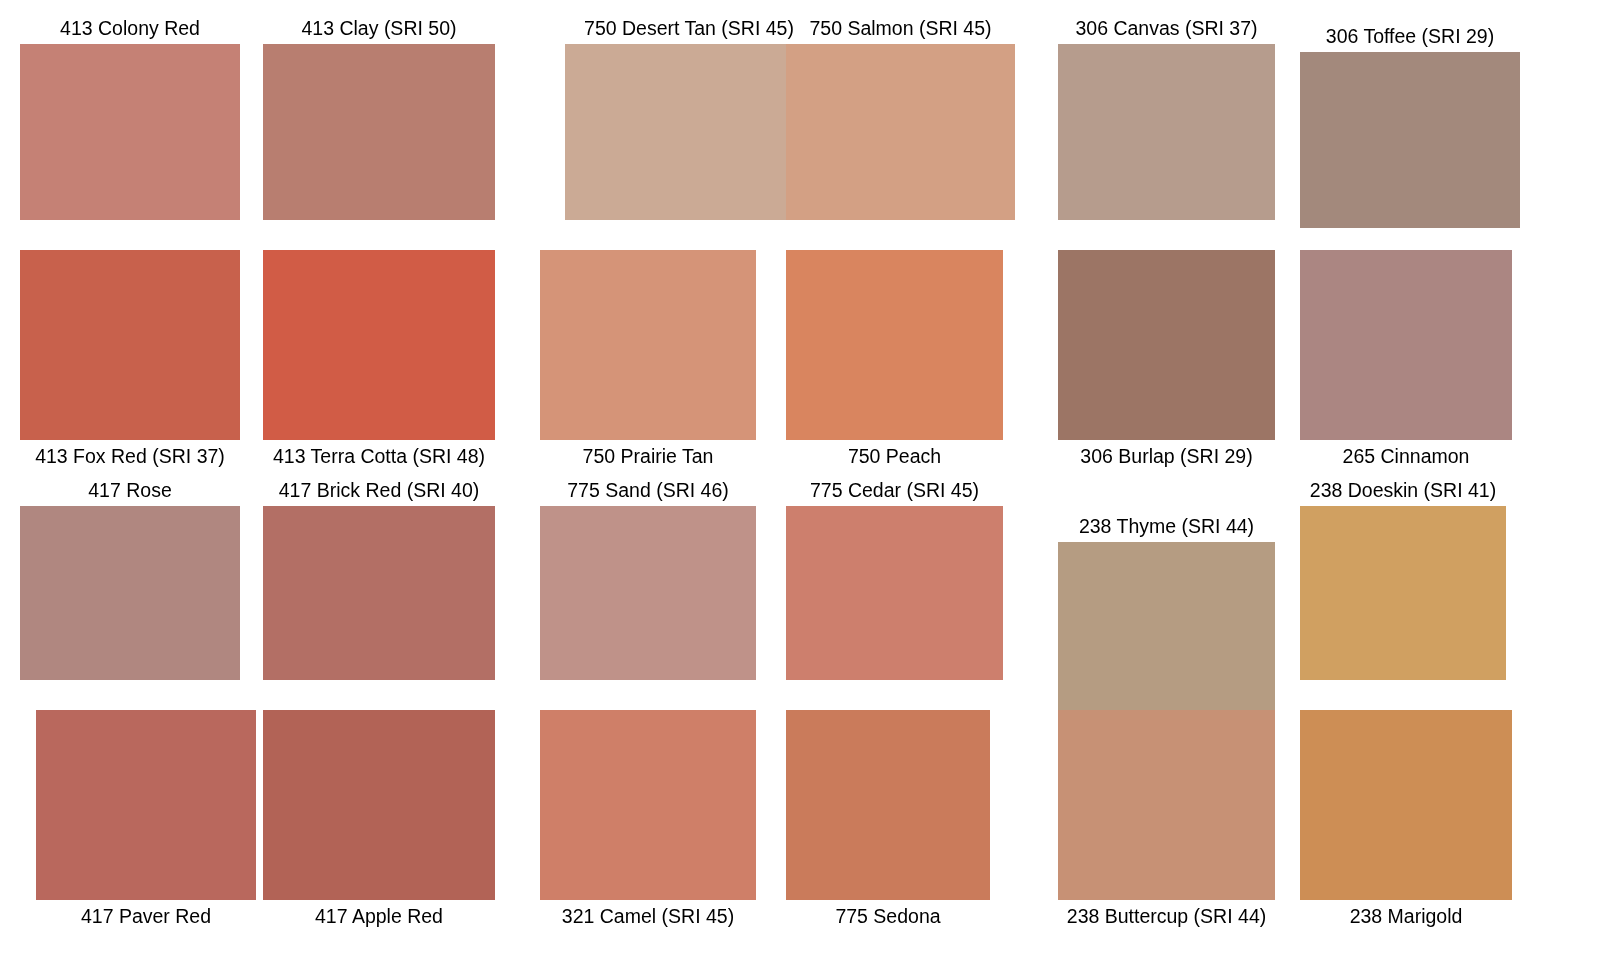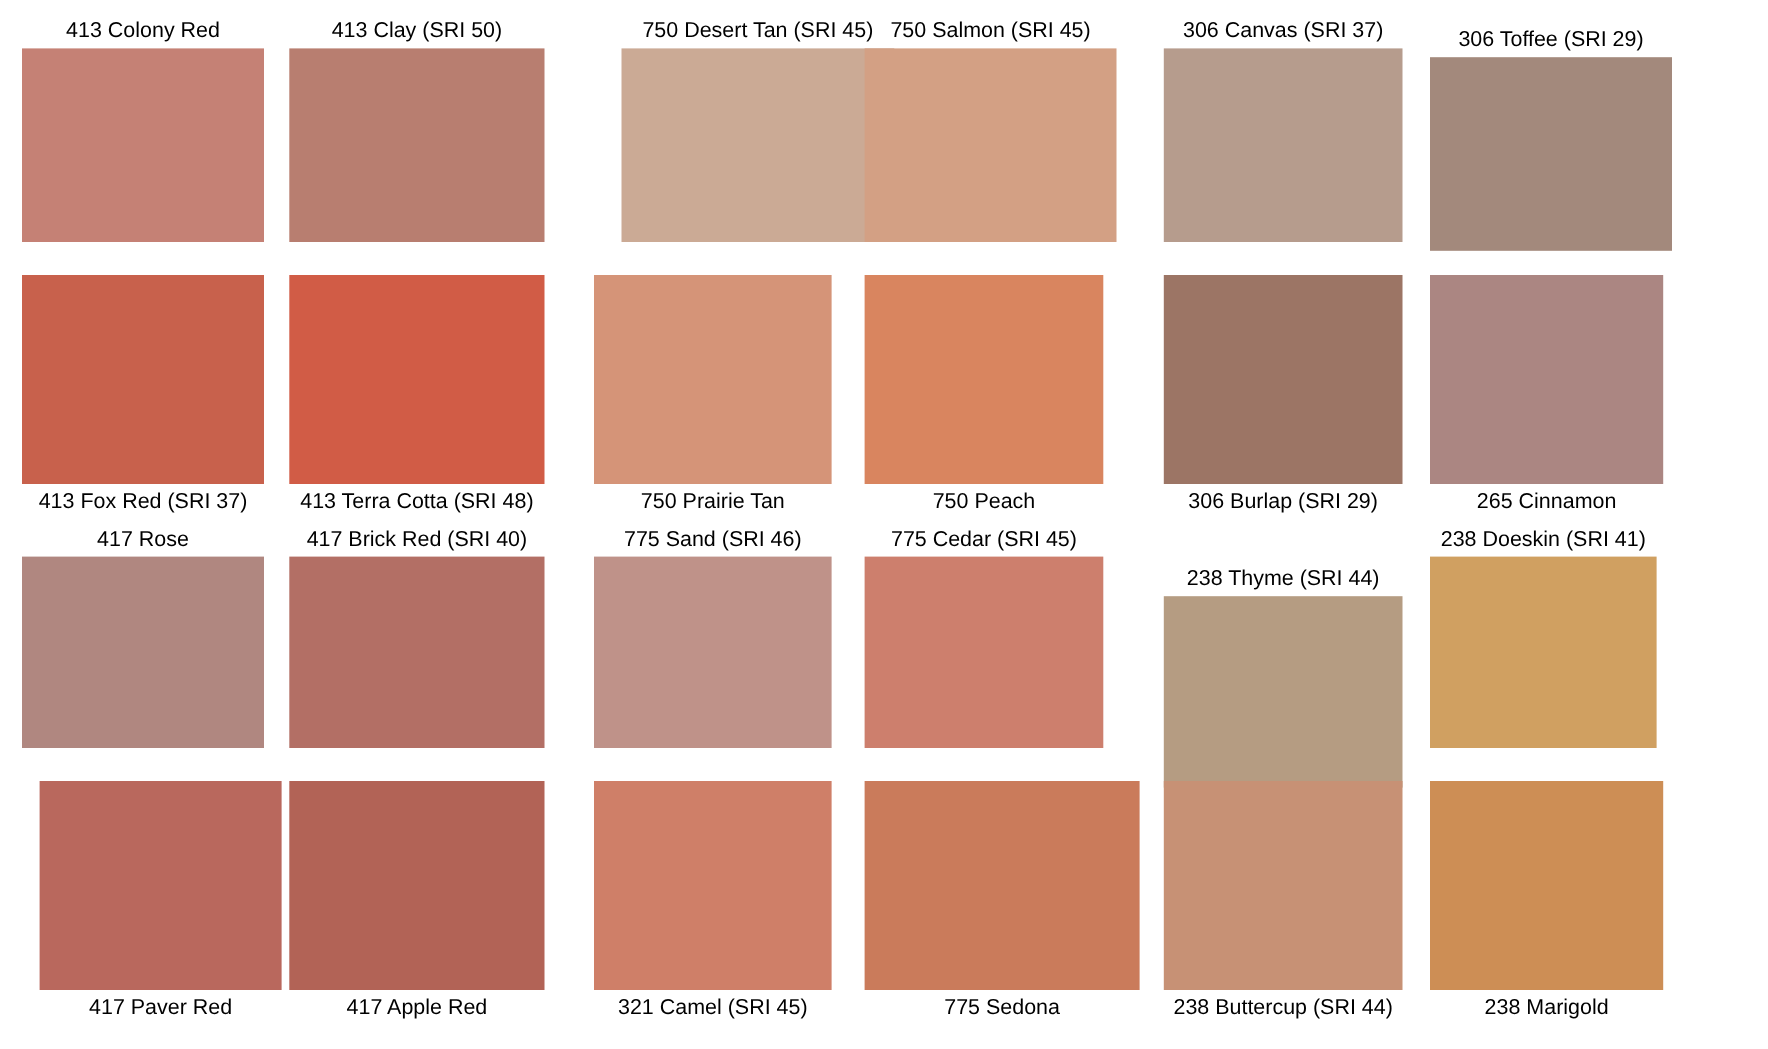--- a/index.html
+++ b/index.html
@@ -140,21 +140,21 @@
       <div class="swatch-label below">417 Paver Red</div>
     </div>
     <div class="swatch-cell cell-below" style="left: 263px; width: 232px; top: 710px; height: 220px;">
       <div class="swatch-chip" style="background: rgb(178, 99, 86);"></div>
       <div class="swatch-label below">417 Apple Red</div>
     </div>
     <div class="swatch-cell cell-below" style="left: 540px; width: 216px; top: 710px; height: 220px;">
       <div class="swatch-chip" style="background: rgb(207, 127, 104);"></div>
       <div class="swatch-label below">321 Camel (SRI 45)</div>
     </div>
-    <div class="swatch-cell cell-below" style="left: 786px; width: 250px; top: 710px; height: 220px; padding-left: 20px;">
+    <div class="swatch-cell cell-below" style="left: 786px; width: 204px; top: 710px; height: 220px; padding-left: 20px;">
       <div class="swatch-chip" style="background: rgb(202, 123, 91);"></div>
       <div class="swatch-label below">775 Sedona</div>
     </div>
     <div class="swatch-cell cell-below" style="left: 1058px; width: 217px; top: 710px; height: 220px;">
       <div class="swatch-chip" style="background: rgb(199, 145, 117);"></div>
       <div class="swatch-label below">238 Buttercup (SRI 44)</div>
     </div>
     <div class="swatch-cell cell-below" style="left: 1300px; width: 212px; top: 710px; height: 220px;">
       <div class="swatch-chip" style="background: rgb(205, 142, 85);"></div>
       <div class="swatch-label below">238 Marigold</div>

